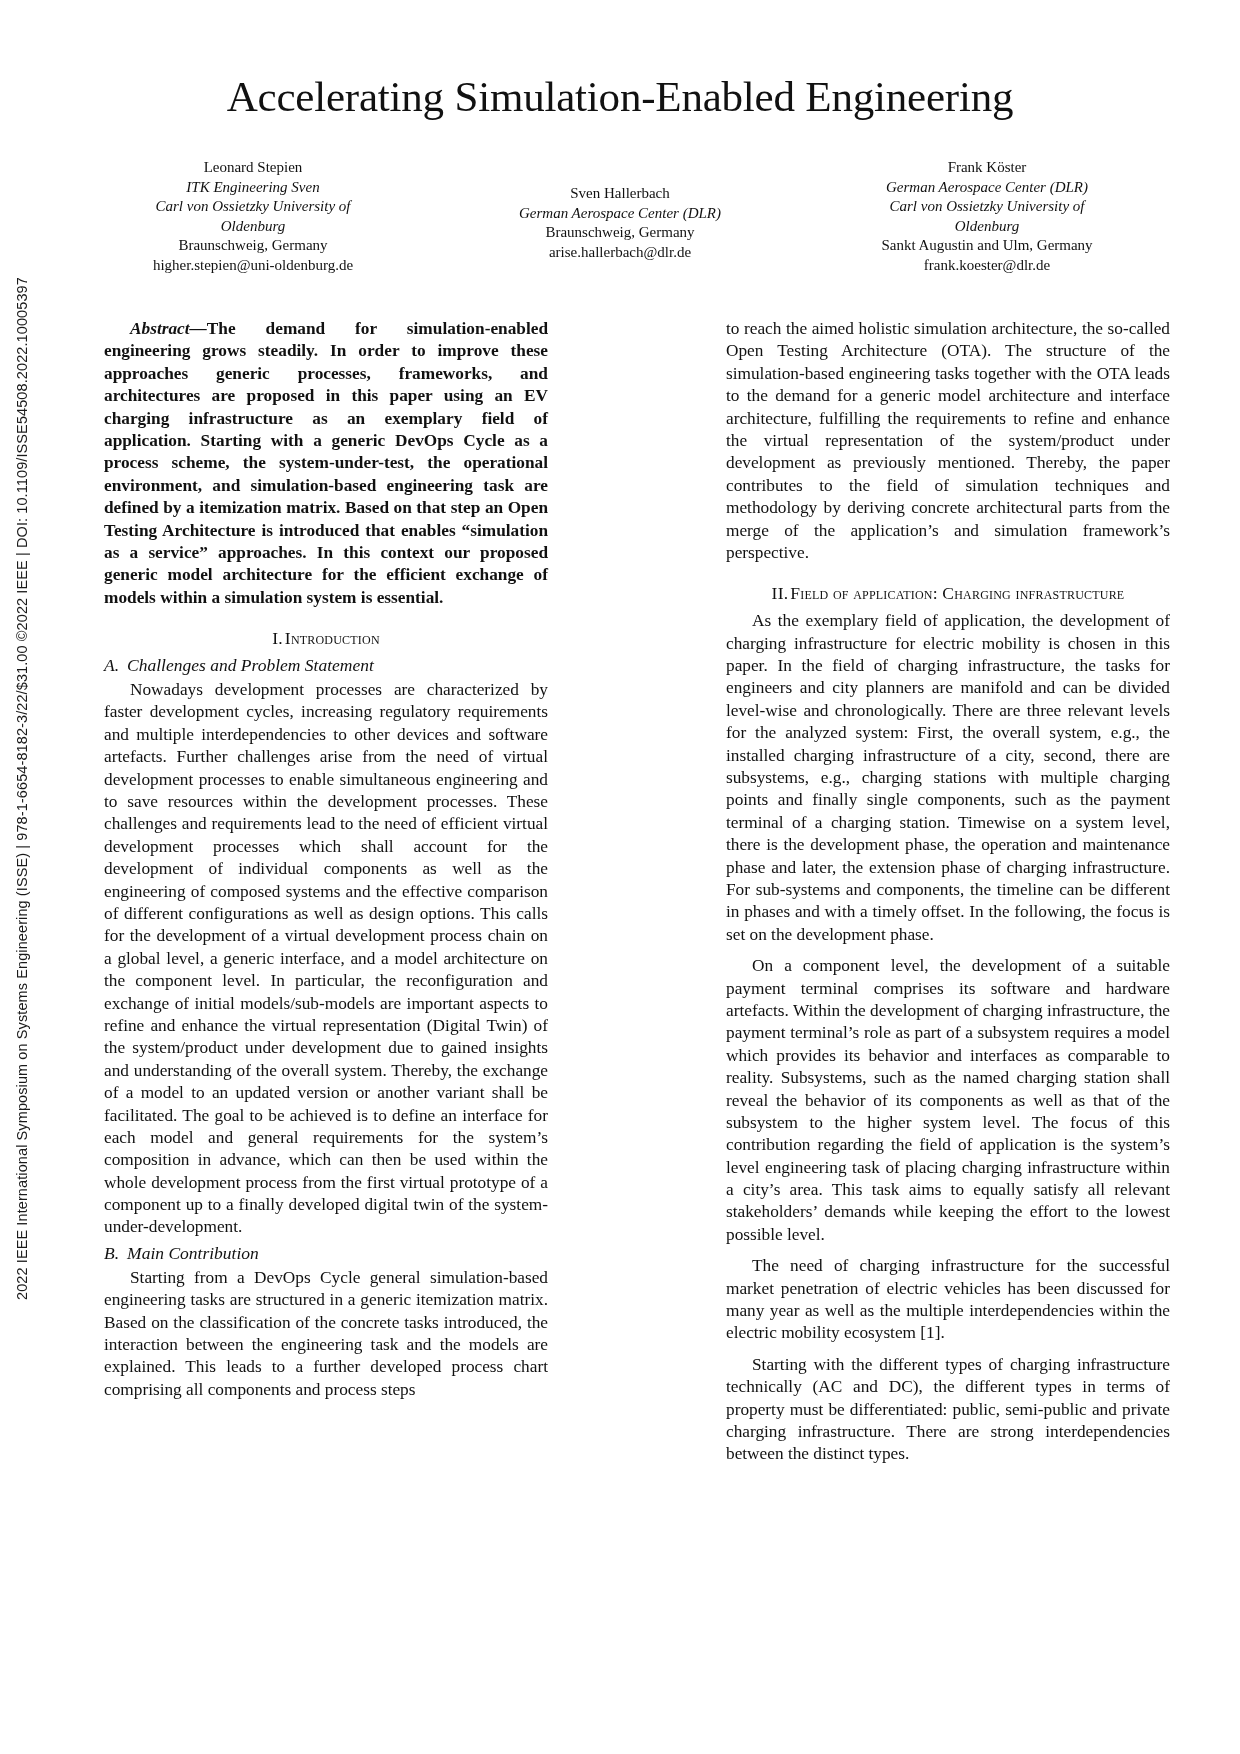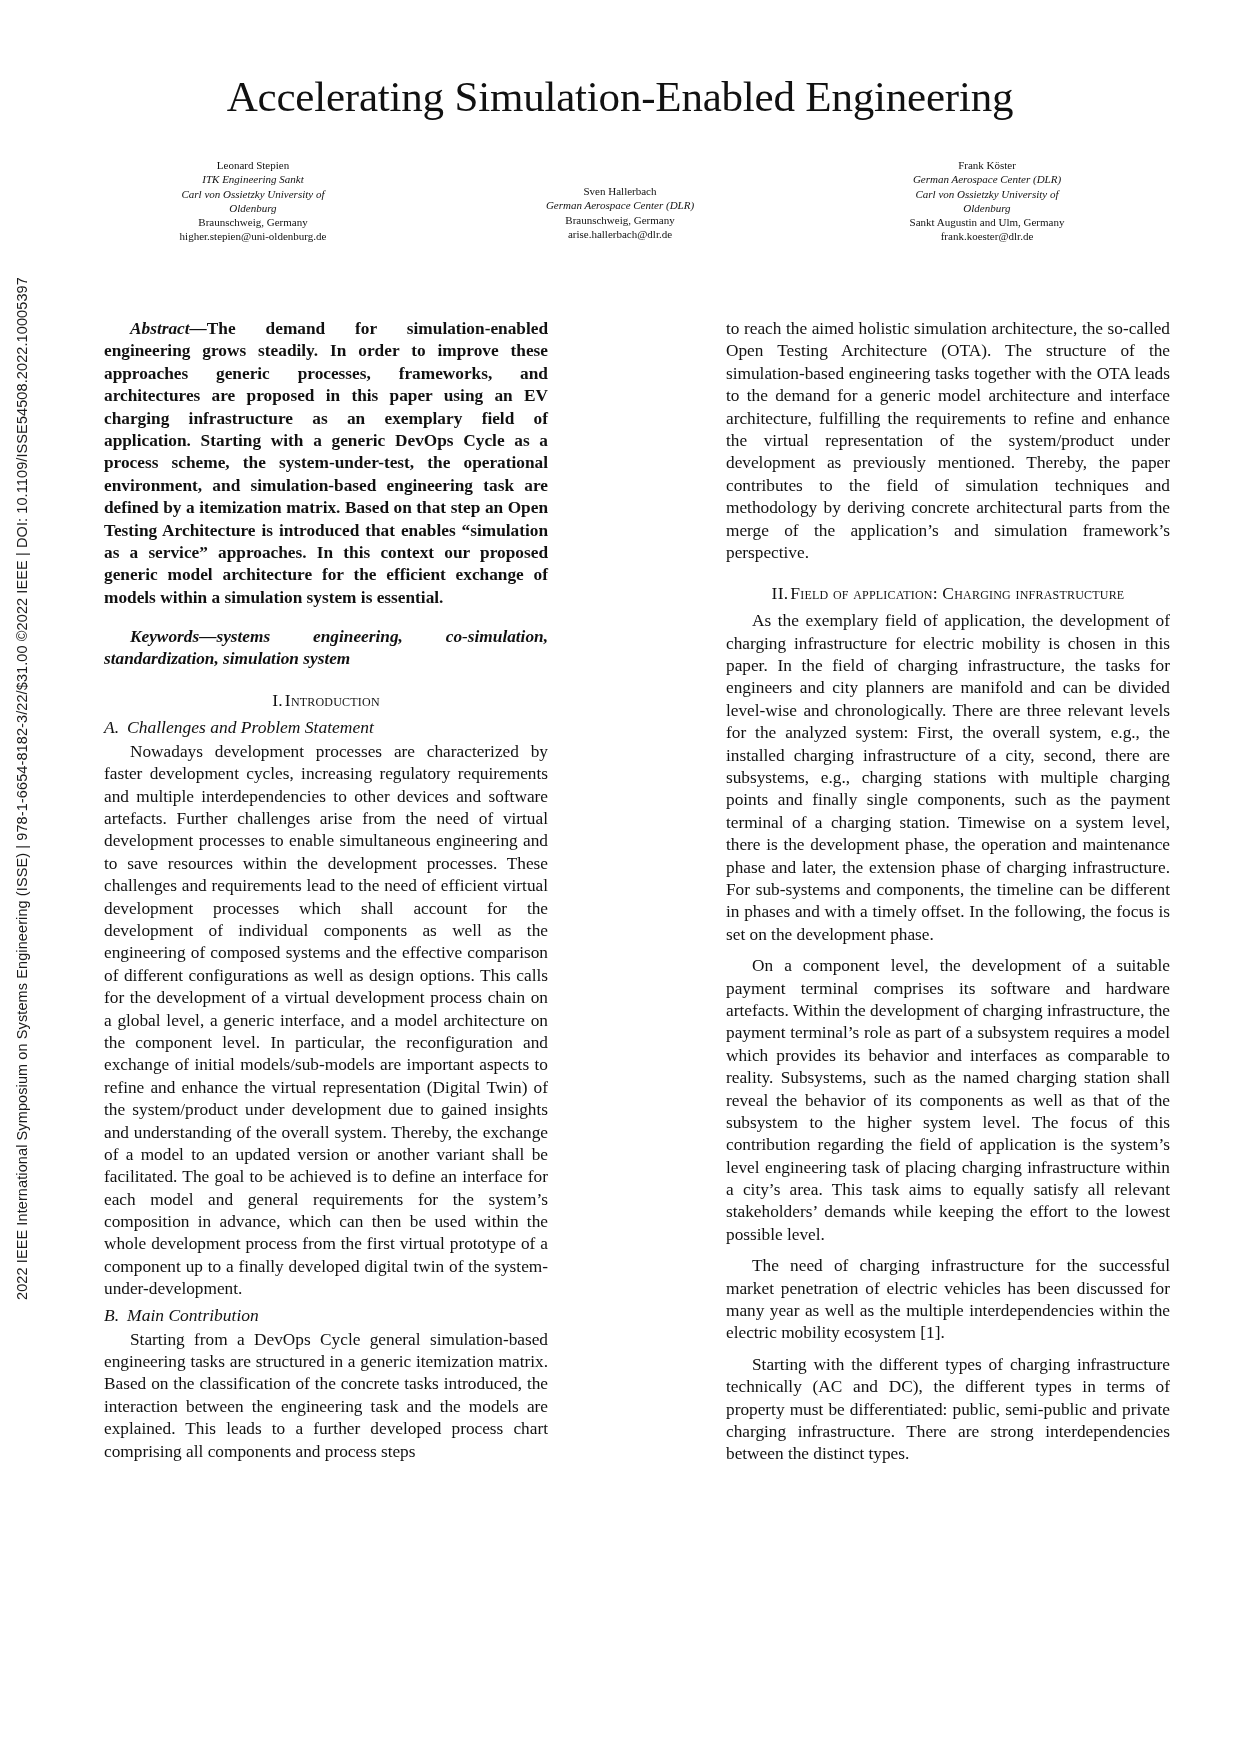--- a/index.html
+++ b/index.html
@@ -58,21 +58,21 @@
     left: 90px;
     top: 158px;
     width: 1060px;
     display: flex;
     align-items: flex-start;
     justify-content: space-between;
   }
   .author-block {
     width: 326px;
     text-align: center;
-    font-size: 11px;
+    font-size: 15px;
     line-height: 1.30;
   }
   .author-block .a-name { font-style: normal; }
   .author-block .a-aff { font-style: italic; }
   .author-block .a-loc { font-style: normal; }
   .author-block .a-mail { font-style: normal; }
   .author-block.mid { padding-top: 26px; }
   .author-block.right { padding-top: 0px; }
 
   
@@ -147,21 +147,21 @@
 <div id="copyright-sidebar">2022 IEEE International Symposium on Systems Engineering (ISSE) | 978-1-6654-8182-3/22/$31.00 ©2022 IEEE | DOI: 10.1109/ISSE54508.2022.10005397</div>
 
 <div id="page">
 
   <h1 id="paper-title">Accelerating Simulation-Enabled Engineering</h1>
 
   <div id="authors">
 
     <div class="author-block left">
       <div class="a-name">Leonard Stepien</div>
-      <div class="a-aff">ITK Engineering Sankt</div>
+      <div class="a-aff">ITK Engineering Sven</div>
       <div class="a-aff">Carl von Ossietzky University of</div>
       <div class="a-aff">Oldenburg</div>
       <div class="a-loc">Braunschweig, Germany</div>
       <div class="a-mail">higher.stepien@uni-oldenburg.de</div>
     </div>
 
     <div class="author-block mid">
       <div class="a-name">Sven Hallerbach</div>
       <div class="a-aff">German Aerospace Center (DLR)</div>
       <div class="a-loc">Braunschweig, Germany</div>
@@ -178,21 +178,20 @@
     </div>
 
   </div>
 
   <div id="columns">
 
     <div class="col">
 
       <p class="abstract"><span class="lead">Abstract—</span><span>The demand for simulation-enabled engineering grows steadily. In order to improve these approaches generic processes, frameworks, and architectures are proposed in this paper using an EV charging infrastructure as an exemplary field of application. Starting with a generic DevOps Cycle as a process scheme, the system-under-test, the operational environment, and simulation-based engineering task are defined by a itemization matrix. Based on that step an Open Testing Architecture is introduced that enables “simulation as a service” approaches. In this context our proposed generic model architecture for the efficient exchange of models within a simulation system is essential.</span></p>
 
-      <p class="keywords"><span>Keywords—</span><span>systems engineering, co-simulation, standardization, simulation system</span></p>
 
       <div class="section-head"><span class="numeral">I.</span><span>Introduction</span></div>
 
       <div class="subsection-head"><span class="sub-letter">A.</span><span>Challenges and Problem Statement</span></div>
 
       <p class="body-para">Nowadays development processes are characterized by faster development cycles, increasing regulatory requirements and multiple interdependencies to other devices and software artefacts. Further challenges arise from the need of virtual development processes to enable simultaneous engineering and to save resources within the development processes. These challenges and requirements lead to the need of efficient virtual development processes which shall account for the development of individual components as well as the engineering of composed systems and the effective comparison of different configurations as well as design options. This calls for the development of a virtual development process chain on a global level, a generic interface, and a model architecture on the component level. In particular, the reconfiguration and exchange of initial models/sub-models are important aspects to refine and enhance the virtual representation (Digital Twin) of the system/product under development due to gained insights and understanding of the overall system. Thereby, the exchange of a model to an updated version or another variant shall be facilitated. The goal to be achieved is to define an interface for each model and general requirements for the system’s composition in advance, which can then be used within the whole development process from the first virtual prototype of a component up to a finally developed digital twin of the system-under-development.</p>
 
       <div class="subsection-head"><span class="sub-letter">B.</span><span>Main Contribution</span></div>
 
       <p class="body-para">Starting from a DevOps Cycle general simulation-based engineering tasks are structured in a generic itemization matrix. Based on the classification of the concrete tasks introduced, the interaction between the engineering task and the models are explained. This leads to a further developed process chart comprising all components and process steps</p>

